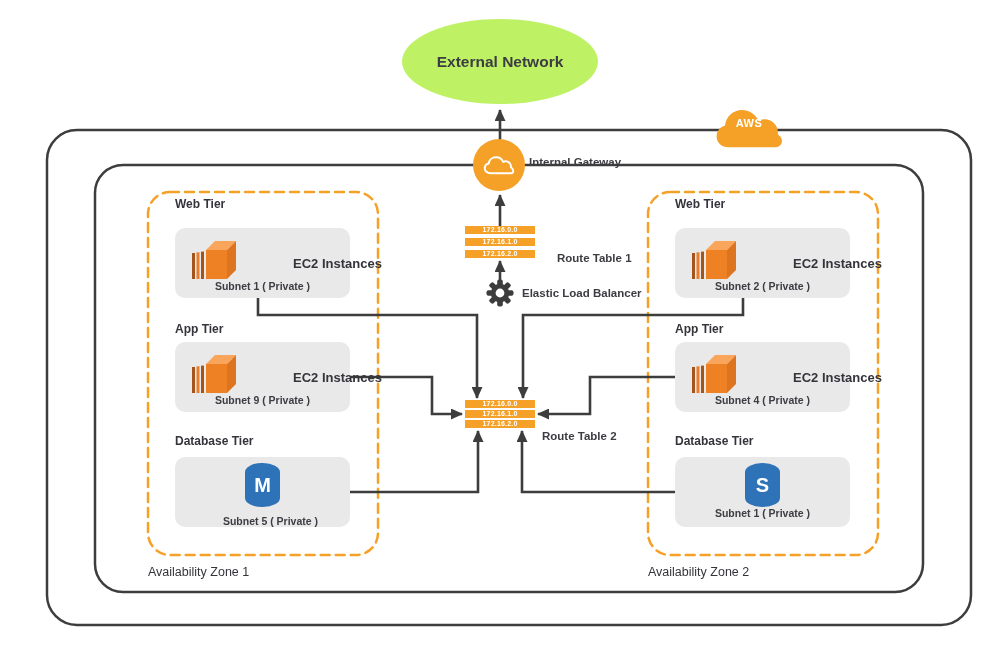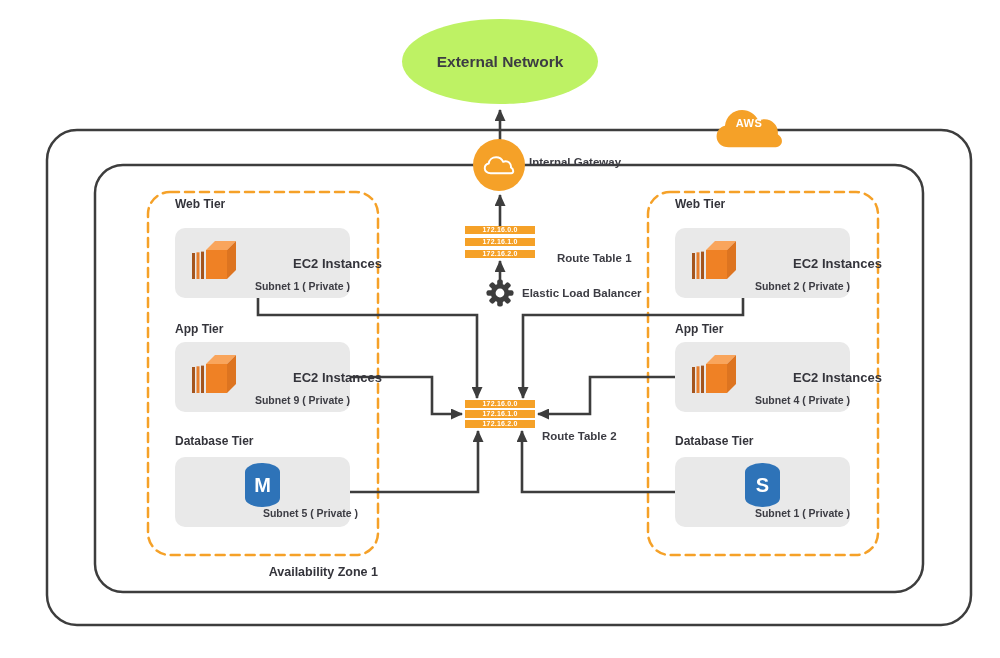--- a/index.html
+++ b/index.html
@@ -42,31 +42,31 @@
 
   
   .tier-label{font-weight:bold;font-size:12px;color:#34343b;white-space:nowrap;}
   .tier-box{
     width:175px;height:70px;background:#e9e9e9;border-radius:10px;
   }
   .tier-box .node-title{
     position:absolute;left:74px;top:28px;font-weight:bold;font-size:13px;color:#34343b;white-space:nowrap;margin-left:44px;
   }
   .tier-box .subnet{
-    position:absolute;left:0;bottom:6px;width:100%;text-align:right;
+    position:absolute;left:0;bottom:6px;width:100%;text-align:center;
     font-weight:bold;font-size:10.5px;color:#3c3c43;
   }
   .ec2-icon{position:absolute;left:16px;top:10px;width:46px;height:44px;}
   .db-cyl{
     position:absolute;left:70px;top:6px;width:35px;height:44px;background:#2E73B8;
     border-radius:17px/9px;display:flex;align-items:center;justify-content:center;
     color:#ffffff;font-weight:bold;font-size:20px;
   }
   .az-label{
-    width:230px;text-align:right;font-weight:bold;font-size:12.5px;color:#34343b;
+    width:230px;text-align:left;font-weight:normal;font-size:12.5px;color:#34343b;
   }
 </style>
 </head>
 <body>
 
 <div id="stage">
 
   <svg class="abs" style="left:0;top:0" width="1000" height="658" viewBox="0 0 1000 658">
     <defs>
       <marker id="arr" viewBox="0 0 12 11" refX="11" refY="5.5" markerWidth="12" markerHeight="11" orient="auto" markerUnits="userSpaceOnUse">
@@ -163,21 +163,21 @@
     </svg>
     <span class="node-title">EC2 Instances</span>
     <span class="subnet">Subnet 9 ( Private )</span>
   </div>
 
   <div class="abs tier-label" style="left:175px;top:434px;">Database Tier</div>
   <div class="abs tier-box" style="left:175px;top:457px;">
     <div class="db-cyl">
       <span>M</span>
     </div>
-    <span class="subnet" style="bottom:8px;padding-left:8px;">Subnet 5 ( Private )</span>
+    <span class="subnet" style="bottom:0;padding-left:8px;">Subnet 5 ( Private )</span>
   </div>
 
   <div class="abs az-label" style="left:148px;top:565px;">Availability Zone 1</div>
 
   <div class="abs tier-label" style="left:675px;top:197px;">Web Tier</div>
   <div class="abs tier-box" style="left:675px;top:228px;">
     <svg class="ec2-icon" viewBox="0 0 46 44">
       <rect x="1" y="15" width="3" height="26" fill="#A4551E"></rect>
       <rect x="5.5" y="14.3" width="3" height="26.7" fill="#E87E2B"></rect>
       <rect x="10" y="13.6" width="3" height="27.4" fill="#A4551E"></rect>
@@ -204,14 +204,15 @@
   </div>
 
   <div class="abs tier-label" style="left:675px;top:434px;">Database Tier</div>
   <div class="abs tier-box" style="left:675px;top:457px;">
     <div class="db-cyl">
       <span>S</span>
     </div>
     <span class="subnet" style="bottom:8px;">Subnet 1 ( Private )</span>
   </div>
 
+  <div class="abs az-label" style="left:648px;top:565px;">Availability Zone 2</div>
 
 </div>
 
 </body></html>

